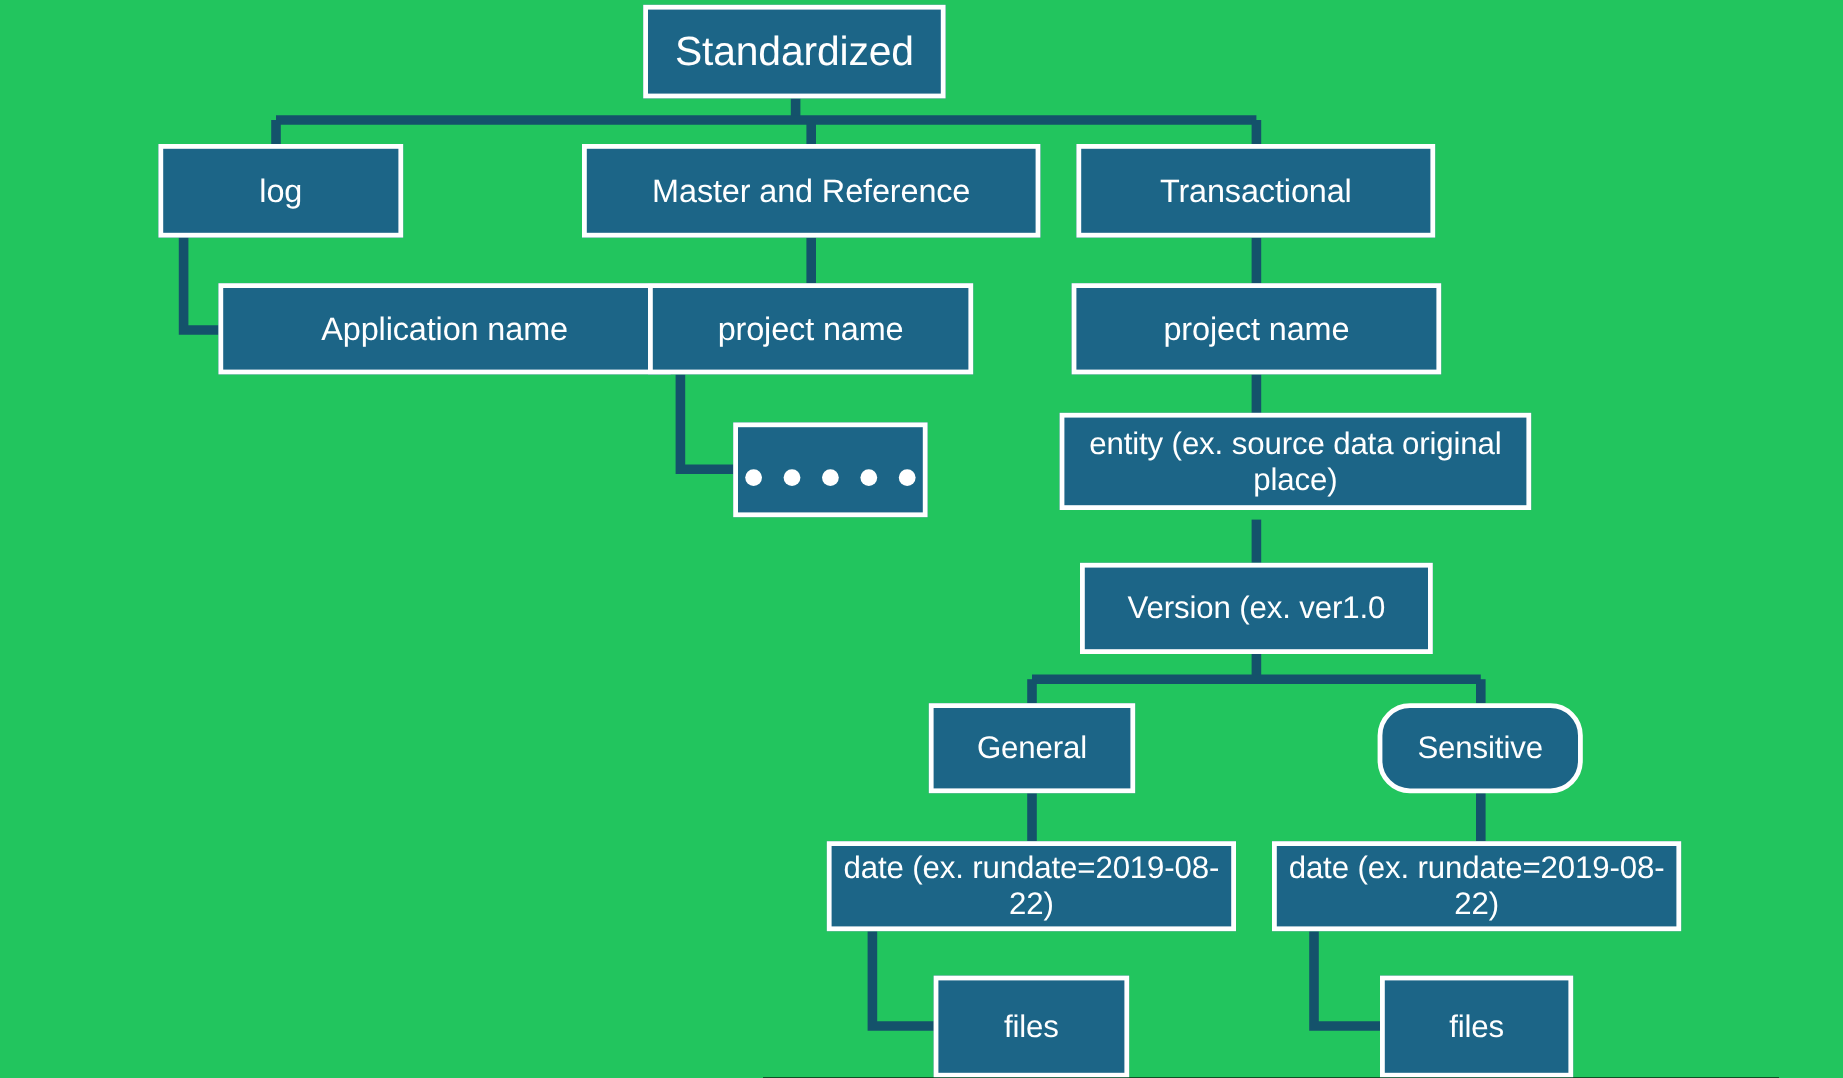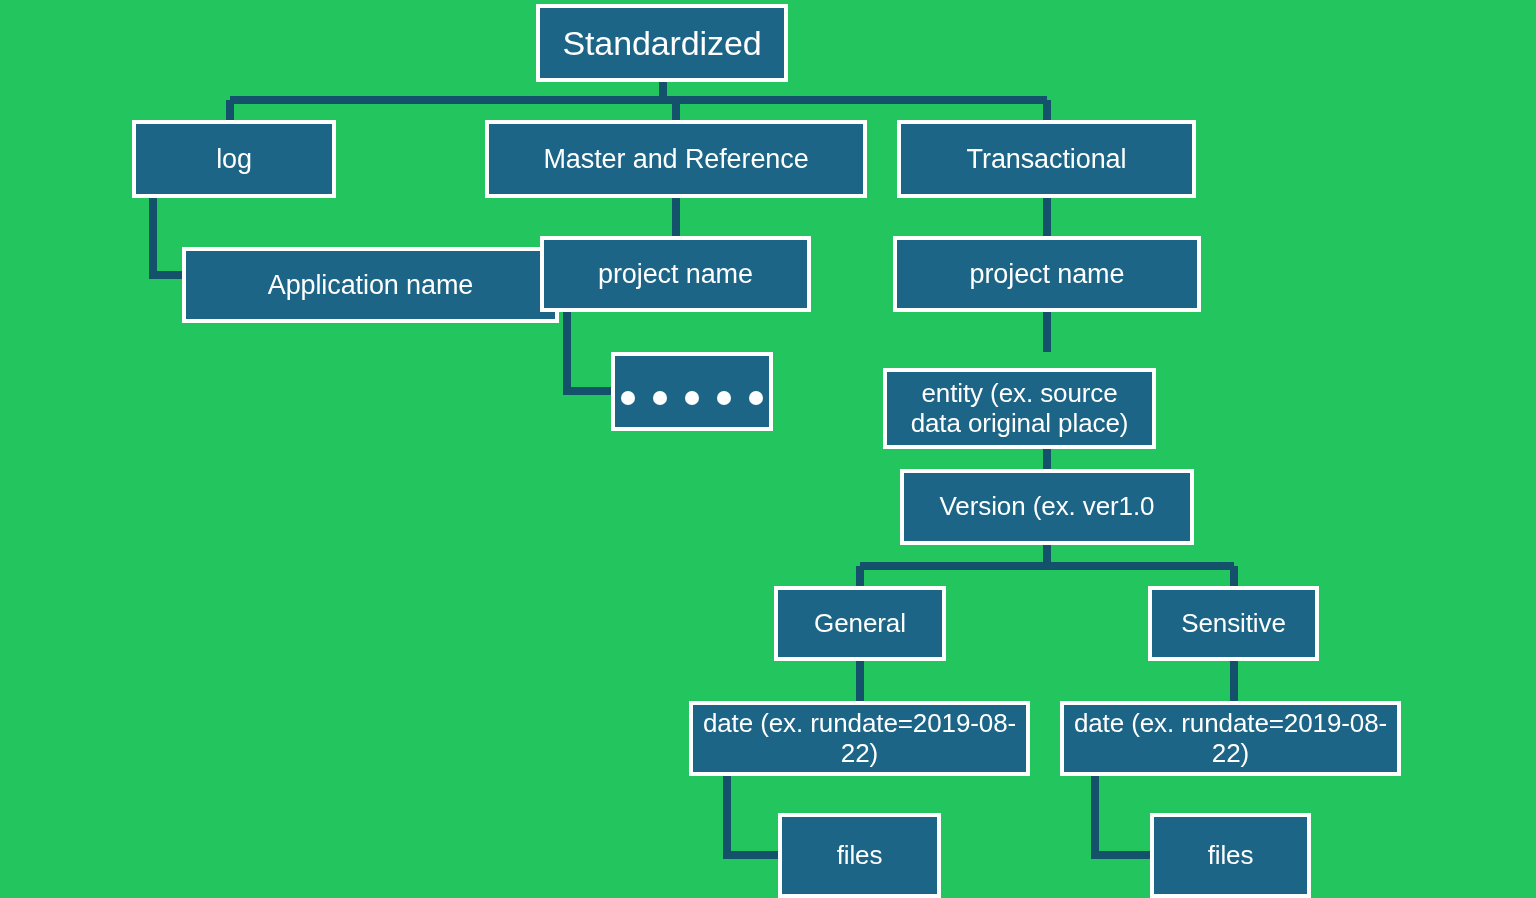--- a/index.html
+++ b/index.html
@@ -109,43 +109,43 @@
   </svg>
 
   <div class="node n-standardized" style="left:536px; top:4px; width:252px; height:78px;">Standardized</div>
 
   <div class="node n-lvl1" style="left:485px; top:120px; width:382px; height:78px;">Master and Reference</div>
 
   <div class="node n-lvl1" style="left:132px; top:120px; width:204px; height:78px;">log</div>
 
   <div class="node n-lvl1" style="left:897px; top:120px; width:299px; height:78px;">Transactional</div>
 
-  <div class="node n-lvl2" style="left:182px; top:247px; width:377px; height:76px;">Application name</div>
+  <div class="node n-lvl2" style="left:182px; top:236px; width:377px; height:76px;">Application name</div>
 
   <div class="node n-lvl2" style="left:540px; top:236px; width:271px; height:76px;">project name</div>
 
   <div class="node n-lvl2" style="left:893px; top:236px; width:308px; height:76px;">project name</div>
 
   <div class="node" style="left:611px; top:352px; width:162px; height:79px;">
     <span class="dots">
       <span class="dot"></span>
       <span class="dot"></span>
       <span class="dot"></span>
       <span class="dot"></span>
       <span class="dot"></span>
     </span>
   </div>
 
-  <div class="node n-wrap" style="left:883px; top:368px; width:273px; height:81px;">entity (ex. source data original place)</div>
+  <div class="node n-wrap" style="left:883px; top:344px; width:393px; height:81px;">entity (ex. source data original place)</div>
 
   <div class="node n-wrap" style="left:900px; top:469px; width:294px; height:76px;">Version (ex. ver1.0</div>
 
   <div class="node n-small" style="left:774px; top:586px; width:172px; height:75px;text-align:center;">General</div>
 
-  <div class="node n-small" style="left:1148px; top:586px; width:171px; height:75px;">Sensitive</div>
+  <div class="node n-small" style="left:1148px; top:586px; width:171px; height:75px;border-radius:27px;">Sensitive</div>
 
   <div class="node n-wrap" style="left:689px; top:701px; width:341px; height:75px;">date (ex. rundate=2019-08-22)</div>
 
   <div class="node n-wrap" style="left:1060px; top:701px; width:341px; height:75px;">date (ex. rundate=2019-08-22)</div>
 
   <div class="node n-small" style="left:778px; top:813px; width:163px; height:85px;">files</div>
 
   <div class="node n-small" style="left:1150px; top:813px; width:161px; height:85px;">files</div>
 
 </div>

